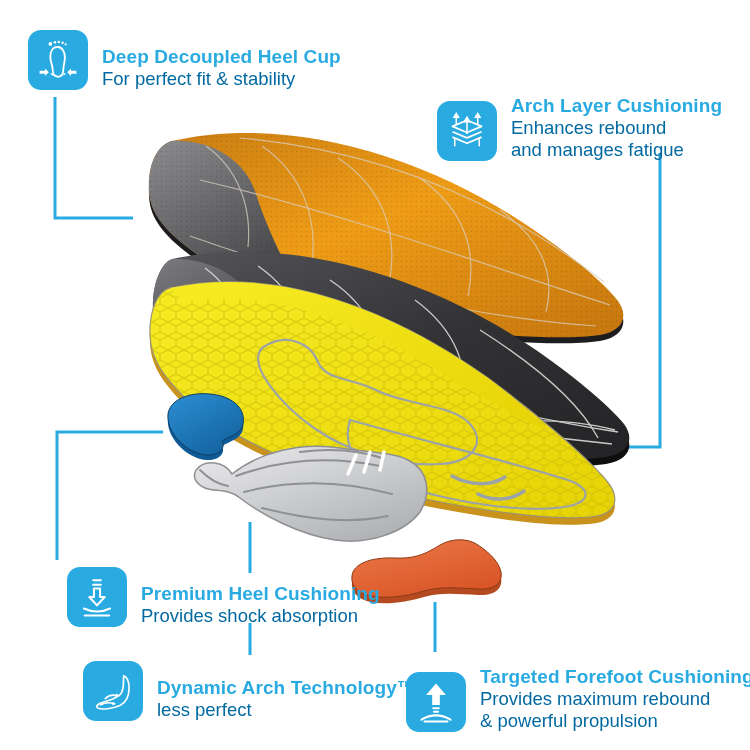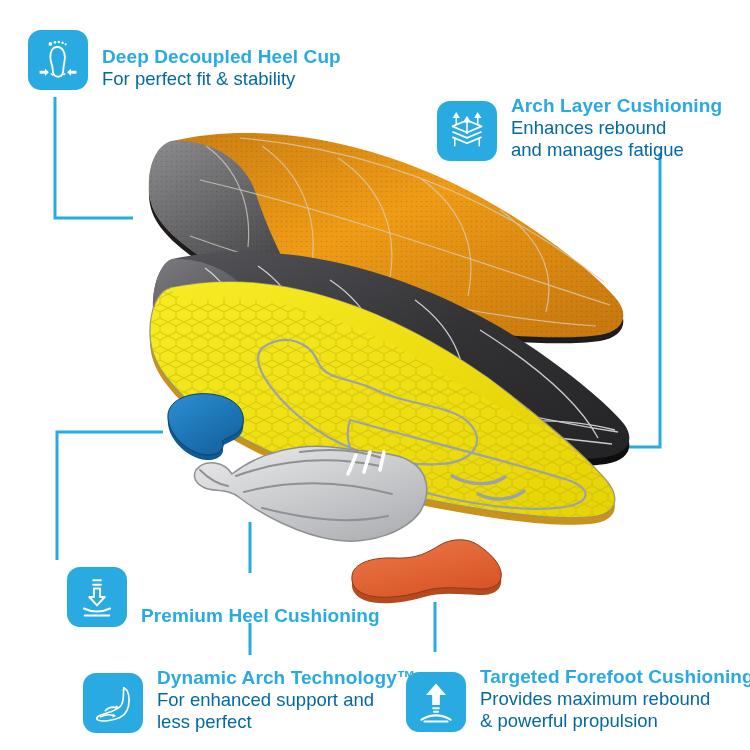--- a/index.html
+++ b/index.html
@@ -210,40 +210,40 @@
           <path d="M25,8 L35,8"></path>
             <path d="M25,14 L35,14"></path>
           <path d="M26,19 L34,19 L34,30 L40,30 L30,41 L20,30 L26,30 Z"></path>
           <path d="M13,45 Q30,53 47,45"></path>
           <path d="M14,54 L46,54"></path>
         </g>
       </svg>
     </div>
     <div class="callout-text">
       <span class="callout-title">Premium Heel Cushioning</span>
+      <span class="callout-line">Provides shock absorption</span>
     </div>
   </div>
 
   <div class="callout c4">
     <div class="icon-box">
       <svg width="46" height="46" viewBox="0 0 60 60">
         <g stroke="#fff" fill="none" stroke-width="2.2" stroke-linecap="round" stroke-linejoin="round">
           <path d="M44,10 C43,20 45,28 40,34 C35,40 25,42 16,45 C10,47 7,50 10,52 C15,55 30,53 39,49 C47,45 51,37 51,26 C51,18 49,12 44,10 Z"></path>
           <path d="M20,40 Q26,34 34,36"></path>
           <path d="M14,48 Q22,44 30,46"></path>
         </g>
         <g fill="#fff">
           <path d="M34,33 L38,36 L33,38 Z"></path>
           <path d="M30,44 L34,47 L29,49 Z"></path>
         </g>
       </svg>
     </div>
     <div class="callout-text">
       <span class="callout-title">Dynamic Arch Technology™</span>
-      <span class="callout-line">For enhanced support and</span>
       <span class="callout-line">less perfect</span>
     </div>
   </div>
 
   <div class="callout c5">
     <div class="icon-box">
       <svg width="46" height="46" viewBox="0 0 60 60">
         <g fill="#fff">
           <path d="M30,6 L43,21 L35,21 L35,34 L25,34 L25,21 L17,21 Z"></path>
           <rect x="25" y="37" width="10" height="2.6" rx="1.3"></rect>

